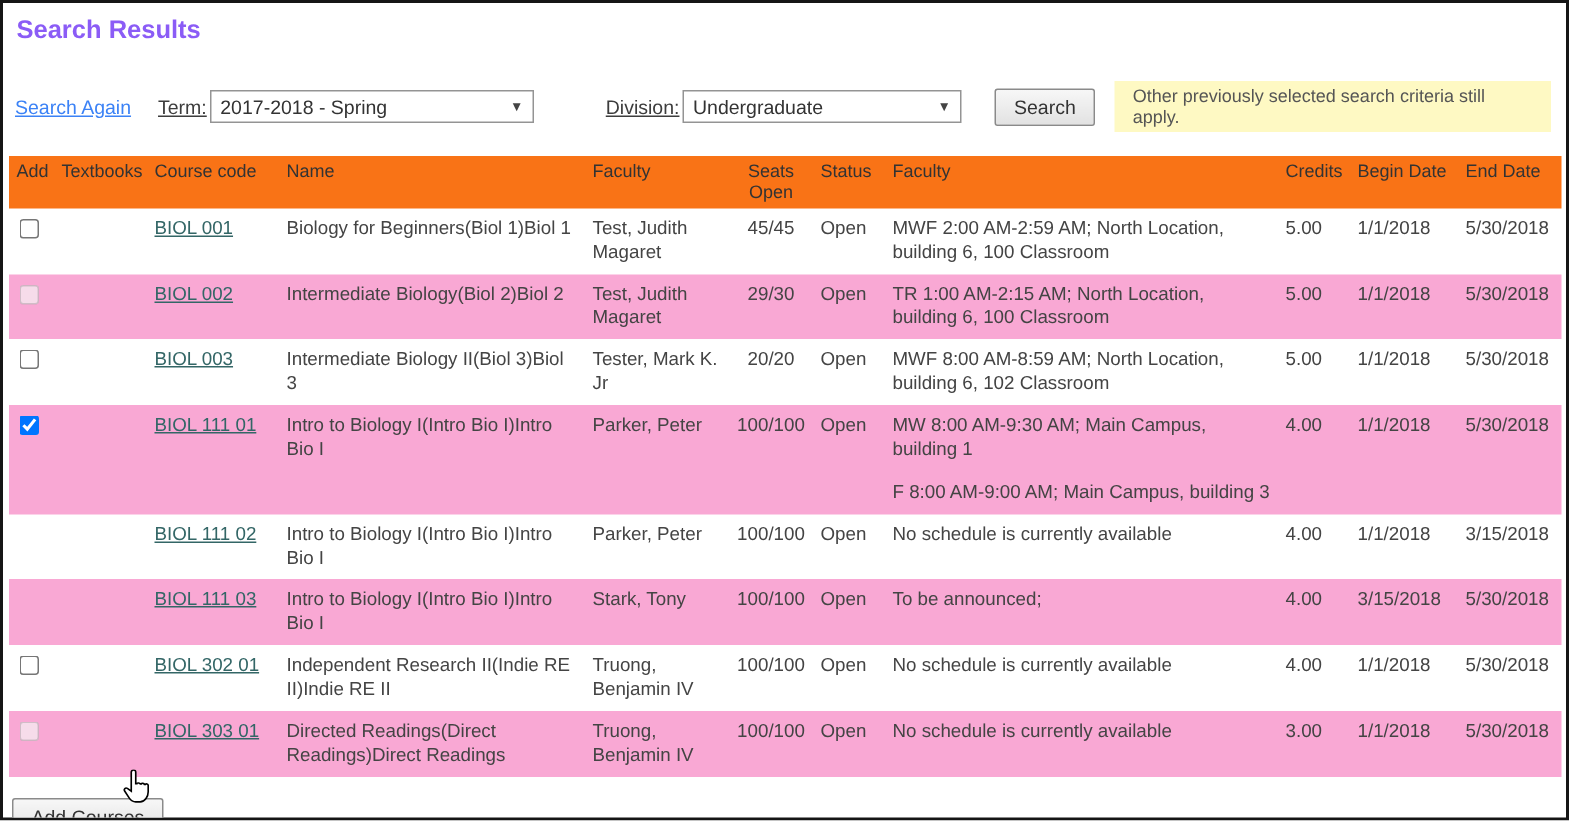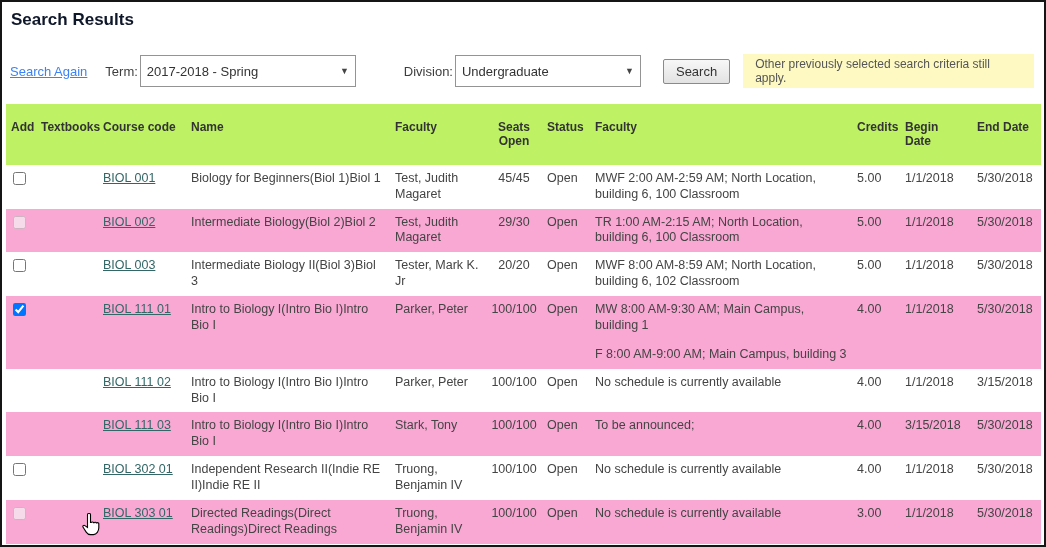--- a/index.html
+++ b/index.html
@@ -11,43 +11,44 @@
     width: 1046px;
     height: 547px;
     border: 2px solid #151515;
     background: #fff;
     overflow: hidden;
   }
 
   .page-title {
     font-size: 17px;
     font-weight: bold;
-    color: #0f172a;
+    color: #8b5cf6;
     margin: 8px 0 0 9px;
   }
 
   .controls {
     display: flex;
     align-items: center;
     margin: 24px 10px 16px 8px;
   }
   .link {
     color: #3b82f6;
     font-size: 13px;
     text-decoration: underline;
     cursor: pointer;
   }
   .ctl-label {
     font-size: 13px;
     color: #3d3d3d;
     margin: 0 2px 0 18px;
     white-space: nowrap;
+    text-decoration: underline;
   }
   .select {
-    height: 32px;
+    height: 22px;
     border: 1px solid #949494;
     background: #fff;
     display: flex;
     align-items: center;
     justify-content: space-between;
     padding: 0 6px;
     font-size: 13px;
     color: #333;
     cursor: default;
     gap: 43px;
@@ -81,27 +82,27 @@
 
   table.results {
     border-collapse: collapse;
     table-layout: fixed;
     width: 1035px;
     margin: 0 4px;
     font-size: 12.5px;
     color: #444;
   }
   table.results thead th {
-    background: #bef264;
+    background: #f97316;
     color: #333;
     font-size: 12px;
-    font-weight: bold;
+    font-weight: normal;
     text-align: left;
     vertical-align: top;
-    padding: 16px 5px;
+    padding: 3px 5px;
     line-height: 1.2;
   }
   table.results thead th.center { text-align: center; }
   table.results tbody td {
     vertical-align: top;
     padding: 6px 5px;
     line-height: 1.27;
   }
   table.results tbody td.center { text-align: center; }
   table.results tbody tr.alt td { background: #f9a8d4; }

